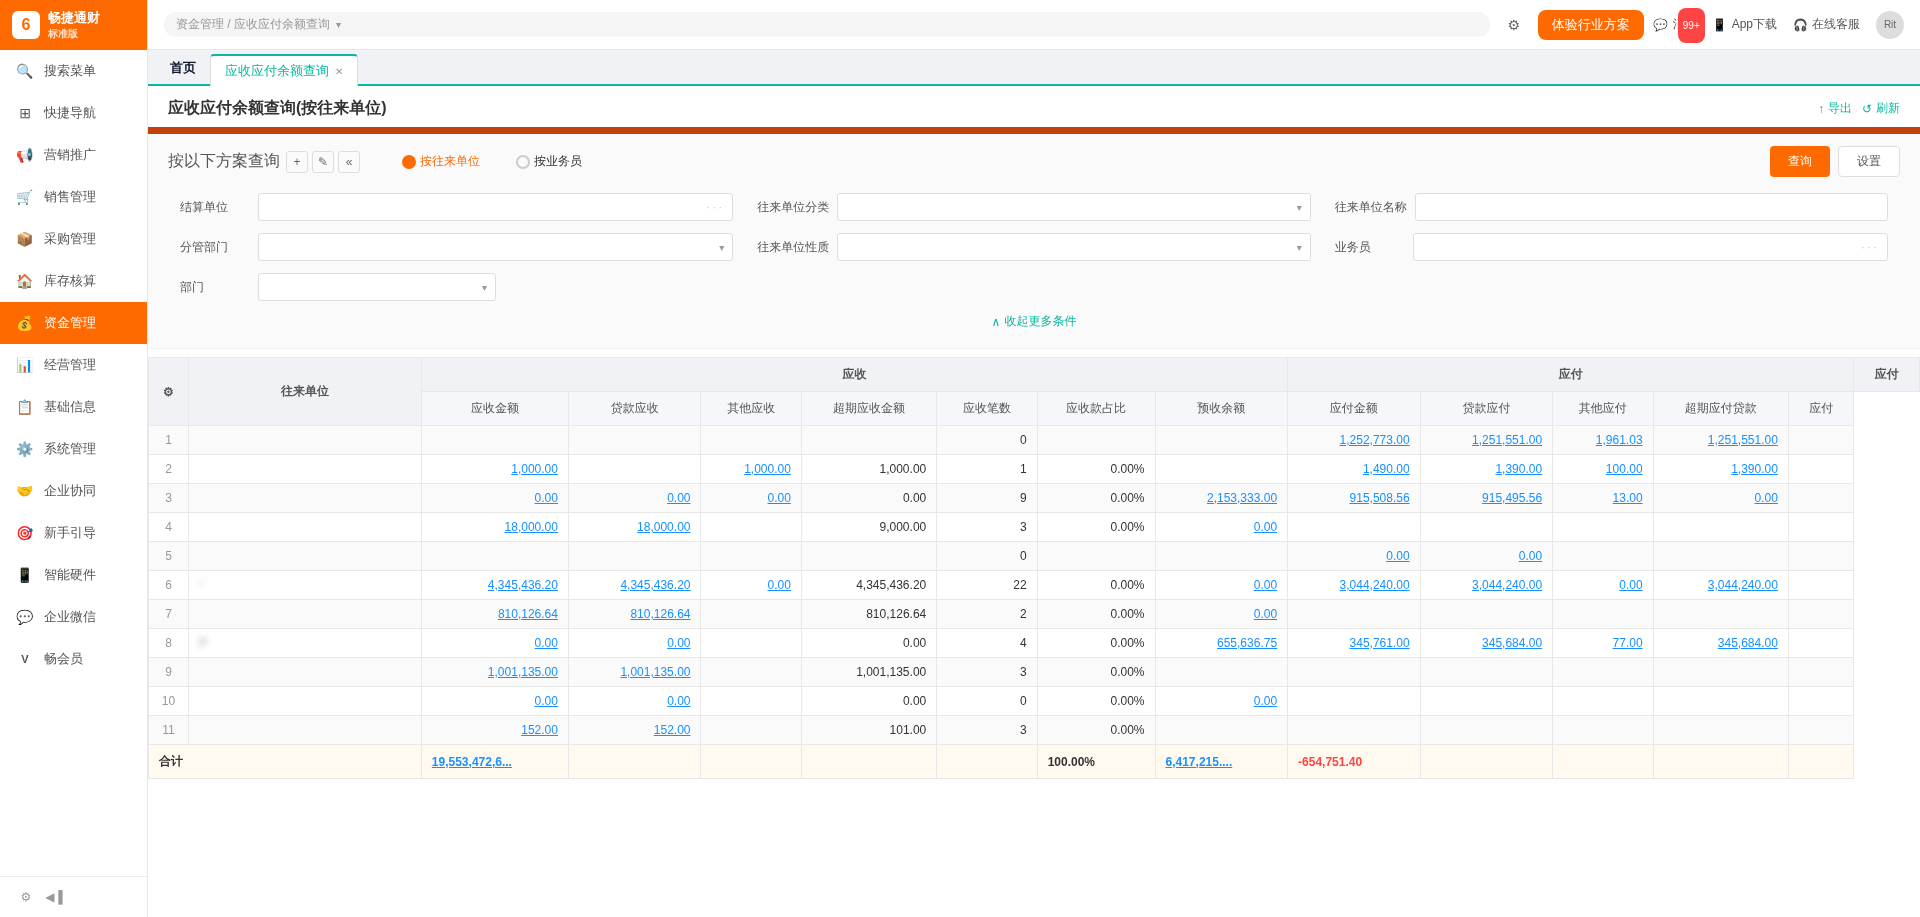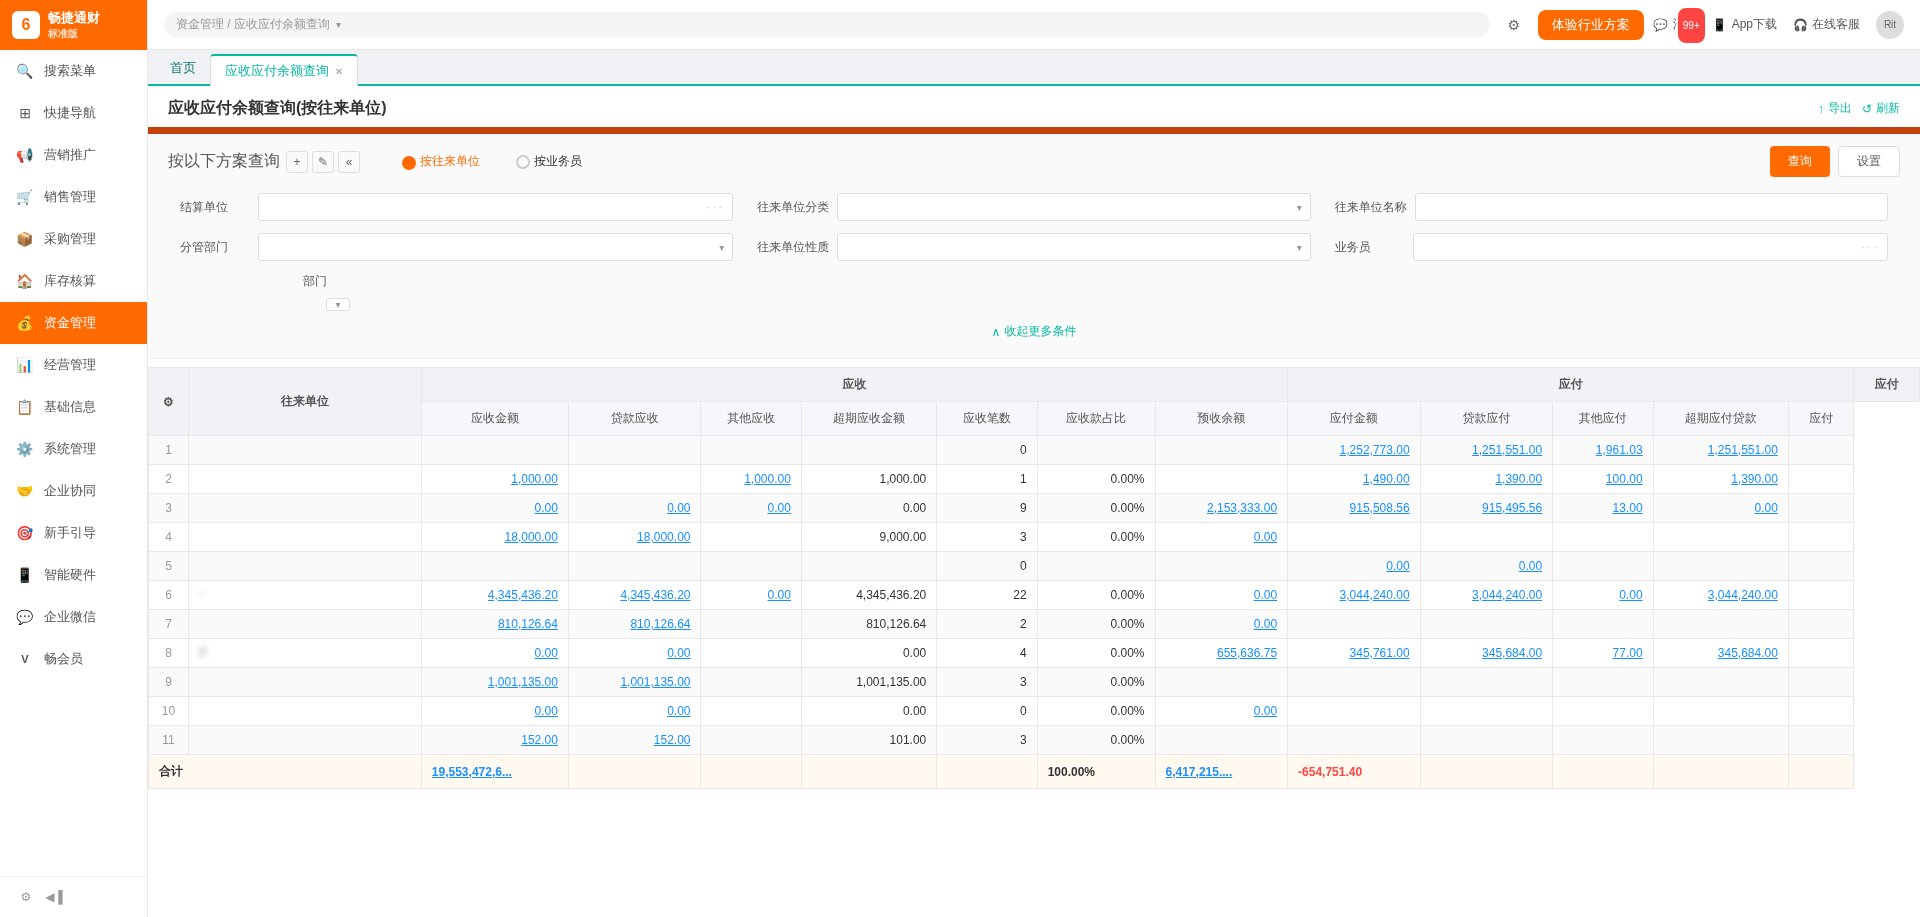--- a/index.html
+++ b/index.html
@@ -27,40 +27,40 @@
     .topbar-gear { width: 28px; height: 28px; display: flex; align-items: center; justify-content: center; color: #666; cursor: pointer; font-size: 14px; }
     .topbar-btn { background: #ff6a00; color: #fff; border: none; border-radius: 8px; padding: 6px 14px; font-size: 13px; cursor: pointer; }
     .topbar-right { display: flex; align-items: center; gap: 16px; margin-left: auto; }
     .topbar-right-item { display: flex; align-items: center; gap: 4px; color: #555; font-size: 12px; cursor: pointer; position: relative; }
     .badge { background: #ff4444; color: #fff; border-radius: 8px; padding: 12px 5px; font-size: 10px; position: absolute; top: -8px; right: -8px; }
     .topbar-avatar { width: 28px; height: 28px; background: #ddd; border-radius: 50%; overflow: hidden; display: flex; align-items: center; justify-content: center; font-size: 10px; color: #666; }
 
     
     .tabbar { height: 36px; background: #f0f2f5; display: flex; align-items: flex-end; padding: 0 8px; border-bottom: 2px solid #08b8a0; }
     .tab { height: 32px; display: flex; align-items: center; padding: 0 14px; font-size: 13px; cursor: pointer; color: #555; background: #f0f2f5; border-radius: 4px 4px 0 0; }
-    .tab.home { color: #0f766e; }
+    .tab.home { color: #0f172a; font-weight: bold; }
     .tab.active { background: #fff; color: #08b8a0; border-top: 2px solid #08b8a0; border-left: 1px solid #ddd; border-right: 1px solid #ddd; margin-bottom: -2px; }
     .tab-close { margin-left: 6px; color: #999; font-size: 10px; }
 
     
     .page { flex: 1; background: #fff; overflow-y: auto; padding: 0; }
     .page-header { display: flex; align-items: center; padding: 12px 20px 8px; border-bottom: 7px solid #c2410c; }
     .page-title { font-size: 16px; font-weight: bold; color: #333; flex: 1; }
     .page-actions { display: flex; gap: 10px; align-items: center; }
     .action-btn { display: flex; align-items: center; gap: 4px; color: #08b8a0; font-size: 12px; cursor: pointer; }
 
     
     .filter-area { padding: 12px 20px; background: #fafafa; border-bottom: 1px solid #f0f0f0; }
     .filter-row { display: flex; align-items: center; gap: 12px; margin-bottom: 10px; }
     .filter-scheme { display: flex; align-items: center; gap: 6px; }
     .filter-scheme-label { font-size: 16px; color: #555; }
     .filter-scheme-icons { display: flex; gap: 4px; }
     .filter-scheme-icon { width: 22px; height: 22px; display: flex; align-items: center; justify-content: center; cursor: pointer; color: #666; font-size: 12px; border: 1px solid #ddd; border-radius: 3px; }
     .filter-option { display: flex; align-items: center; gap: 4px; padding: 5px 10px; cursor: pointer; }
-    .filter-option.selected { color: #ff6a00; align-items: flex-end; }
+    .filter-option.selected { color: #ff6a00; }
     .filter-option-radio { width: 14px; height: 14px; border-radius: 50%; border: 2px solid #ccc; display: flex; align-items: center; justify-content: center; }
     .filter-option.selected .filter-option-radio { border-color: #ff6a00; background: #ff6a00; }
     .filter-field { display: flex; align-items: center; gap: 8px; flex: 1; min-width: 300px; padding: 6px 12px; }
     .filter-field-label { font-size: 12px; color: #555; white-space: nowrap; min-width: 70px; }
     .filter-field-input { flex: 1; height: 28px; border: 1px solid #ddd; border-radius: 3px; padding: 0 8px; font-size: 12px; color: #333; background: #fff; display: flex; align-items: center; justify-content: space-between; cursor: pointer; }
     .filter-field-dots { color: #ccc; letter-spacing: 2px; }
     .filter-field-arrow { color: #999; font-size: 10px; }
 
     .collapse-btn { display: flex; align-items: center; justify-content: center; gap: 4px; color: #08b8a0; font-size: 12px; cursor: pointer; padding: 6px 0; }
 
@@ -282,21 +282,21 @@
         <div class="filter-field">
           <span class="filter-field-label">业务员</span>
           <div class="filter-field-input">
             <span></span>
             <span class="filter-field-dots">···</span>
           </div>
         </div>
       </div>
 
       <div style="display:flex; align-items:center; gap:0;">
-        <div class="filter-field" style="max-width:340px;flex-direction:column;">
+        <div class="filter-field" style="max-width:340px;">
           <span class="filter-field-label">部门</span>
           <div class="filter-field-input">
             <span></span>
             <span class="filter-field-arrow">▾</span>
           </div>
         </div>
       </div>
 
       <div style="display:flex; justify-content:center;">
         <div class="collapse-btn">

